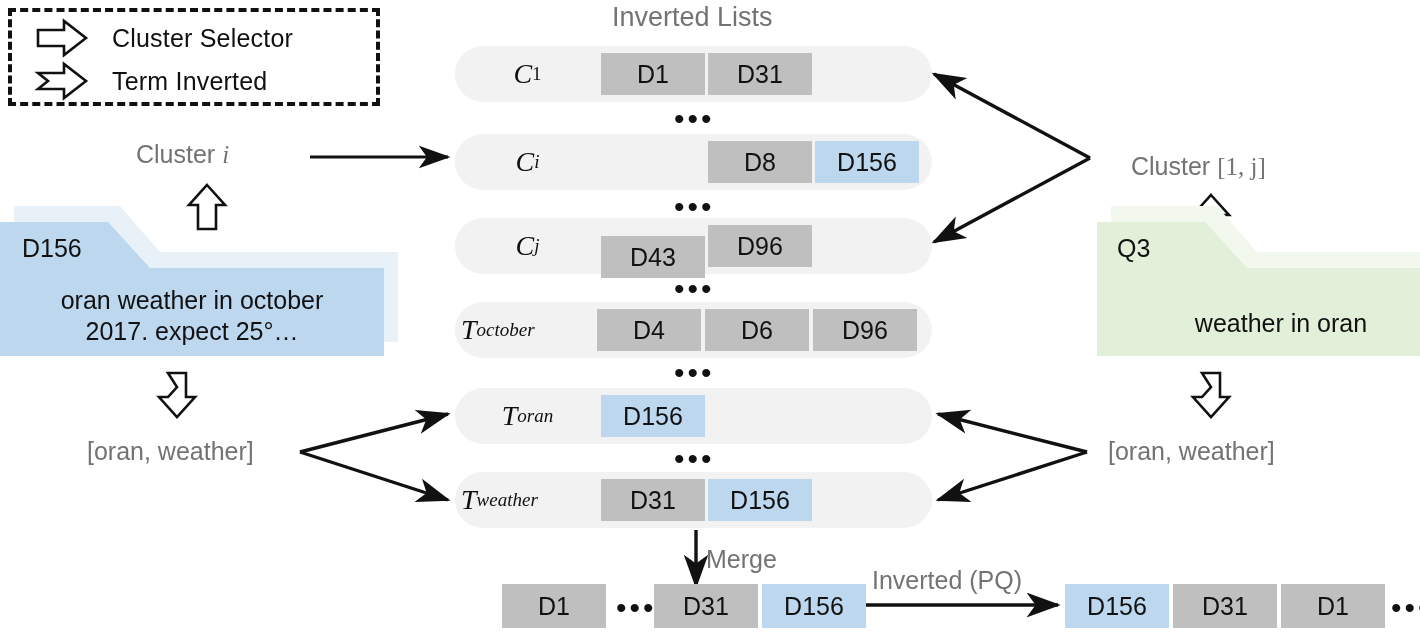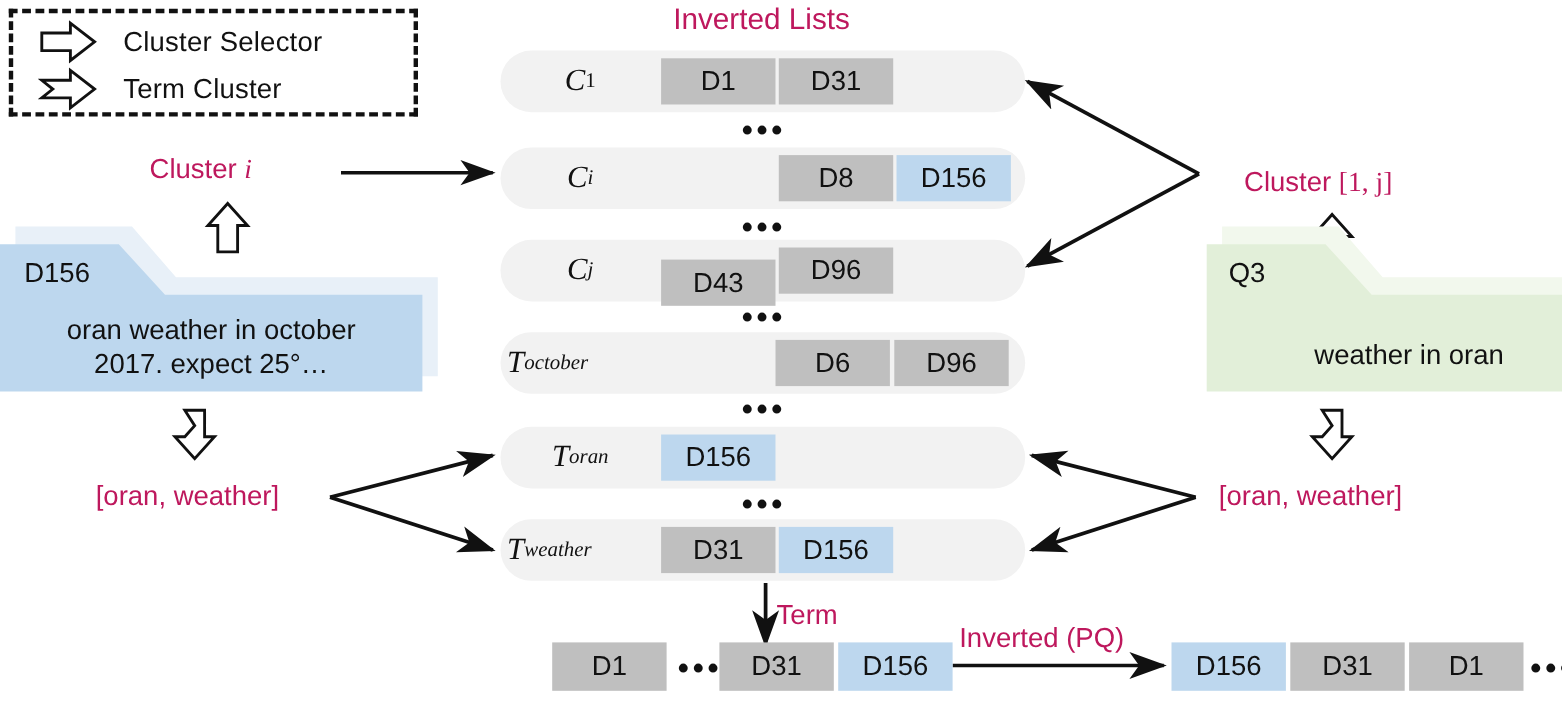--- a/index.html
+++ b/index.html
@@ -8,21 +8,21 @@
   .stage{position:absolute;left:0;top:0;width:1420px;height:589px;}
   .abs{position:absolute;}
 
   
   .legend{left:8px;top:8px;width:372px;height:98px;
           border:4px dashed #111;box-sizing:border-box;}
   .legend-row{position:absolute;display:flex;align-items:center;}
   .legend-row .lg-label{font-size:25px;letter-spacing:.2px;margin-left:22px;color:#111;}
 
   
-  .txt{font-size:25px;color:#be185d;white-space:nowrap;}
+  .txt{font-size:25px;color:#737373;white-space:nowrap;}
   .mathi{font-family:"Liberation Serif",serif;font-style:italic;}
   .mathr{font-family:"Liberation Serif",serif;font-style:normal;}
 
   
   .pill{position:absolute;background:#f2f2f2;border-radius:28px;}
   .pill-label{position:absolute;left:0;top:0;height:100%;
               display:flex;align-items:center;justify-content:center;
               font-family:"Liberation Serif",serif;font-style:italic;
               font-size:28px;color:#111;}
   .cell{position:absolute;display:flex;align-items:center;justify-content:center;
@@ -58,21 +58,21 @@
     <div class="legend-row" style="left:22px;top:6px;">
       <svg width="56" height="40" viewBox="0 0 56 40">
         <polygon points="4,12 30,12 30,3 52,20 30,37 30,28 4,28" fill="#fff" stroke="#111" stroke-width="2.6" stroke-linejoin="miter"></polygon>
       </svg>
       <span class="lg-label">Cluster Selector</span>
     </div>
     <div class="legend-row" style="left:22px;top:49px;">
       <svg width="56" height="40" viewBox="0 0 56 40">
         <polygon points="4,12 30,12 30,3 52,20 30,37 30,28 4,28 14,20" fill="#fff" stroke="#111" stroke-width="2.6" stroke-linejoin="miter"></polygon>
       </svg>
-      <span class="lg-label">Term Cluster</span>
+      <span class="lg-label">Term Inverted</span>
     </div>
   </div>
 
   <div class="abs txt" style="left:612px;top:2px;font-size:27px;">Inverted Lists</div>
 
   <div class="pill" style="left:455px;top:46px;width:477px;height:56px;">
     <div class="pill-label" style="width:145px;">
       <span>C</span>
         <span class="subr">1</span>
     </div>
@@ -99,20 +99,21 @@
     <div class="cell gray" style="left:146px;top:7px;width:104px;height:42px;margin-top:11px;">D43</div>
     <div class="cell gray" style="left:253px;top:7px;width:104px;height:42px;">D96</div>
   </div>
   <div class="dots" style="left:674px;top:274px;">•••</div>
 
   <div class="pill" style="left:455px;top:302px;width:477px;height:56px;">
     <div class="pill-label" style="width:140px;justify-content:flex-start;padding-left:6px;box-sizing:border-box;">
       <span>T</span>
         <span class="sub">october</span>
     </div>
+    <div class="cell gray" style="left:142px;top:7px;width:104px;height:42px;">D4</div>
     <div class="cell gray" style="left:250px;top:7px;width:104px;height:42px;">D6</div>
     <div class="cell gray" style="left:358px;top:7px;width:104px;height:42px;">D96</div>
   </div>
   <div class="dots" style="left:674px;top:358px;">•••</div>
 
   <div class="pill" style="left:455px;top:388px;width:477px;height:56px;">
     <div class="pill-label" style="width:145px;">
       <span>T</span>
         <span class="sub">oran</span>
     </div>
@@ -196,21 +197,21 @@
     <line x1="300" y1="452" x2="448" y2="500" stroke="#111" stroke-width="3.4" marker-end="url(#ah)"></line>
 
     <line x1="1087" y1="452" x2="938" y2="414" stroke="#111" stroke-width="3.4" marker-end="url(#ah)"></line>
     <line x1="1087" y1="452" x2="938" y2="500" stroke="#111" stroke-width="3.4" marker-end="url(#ah)"></line>
 
     <line x1="696" y1="530" x2="696" y2="586" stroke="#111" stroke-width="3.4" marker-end="url(#ah)"></line>
 
     <line x1="866" y1="605" x2="1058" y2="605" stroke="#111" stroke-width="3.4" marker-end="url(#ah)"></line>
   </svg>
 
-  <div class="abs txt" style="left:706px;top:545px;">Term</div>
+  <div class="abs txt" style="left:706px;top:545px;">Merge</div>
   <div class="abs txt" style="left:872px;top:566px;">Inverted (PQ)</div>
 
   <div class="rcell gray" style="left:502px;top:584px;width:104px;height:44px;">D1</div>
   <div class="dots" style="left:616px;top:593px;">•••</div>
   <div class="rcell gray" style="left:654px;top:584px;width:104px;height:44px;">D31</div>
   <div class="rcell blue" style="left:762px;top:584px;width:104px;height:44px;">D156</div>
 
   <div class="rcell blue" style="left:1065px;top:584px;width:104px;height:44px;">D156</div>
   <div class="rcell gray" style="left:1173px;top:584px;width:104px;height:44px;">D31</div>
   <div class="rcell gray" style="left:1281px;top:584px;width:104px;height:44px;">D1</div>

